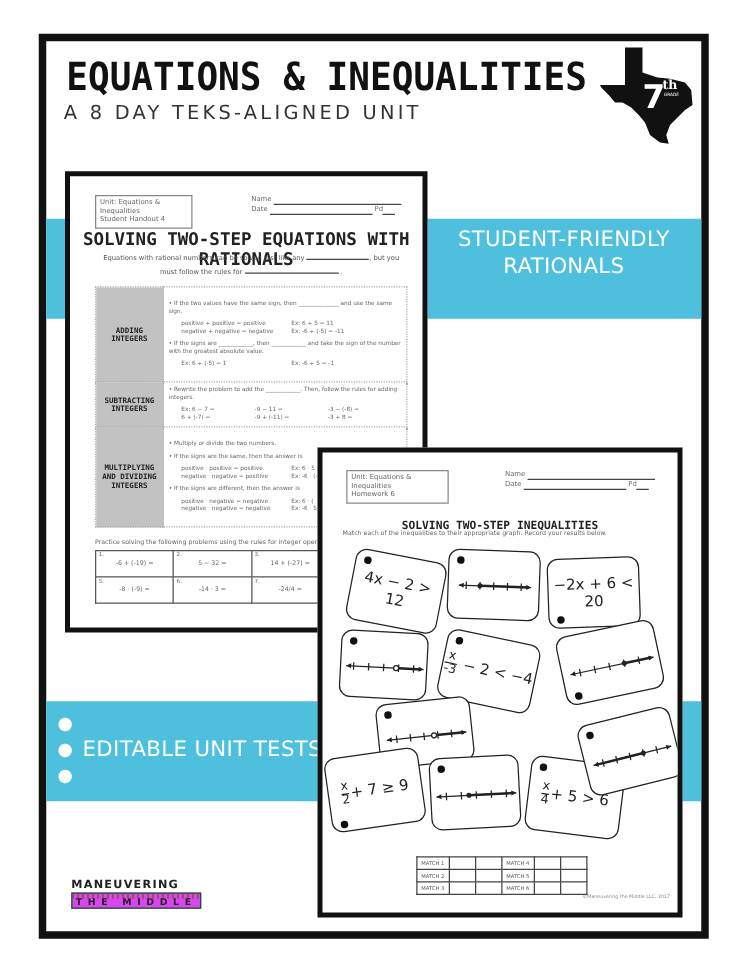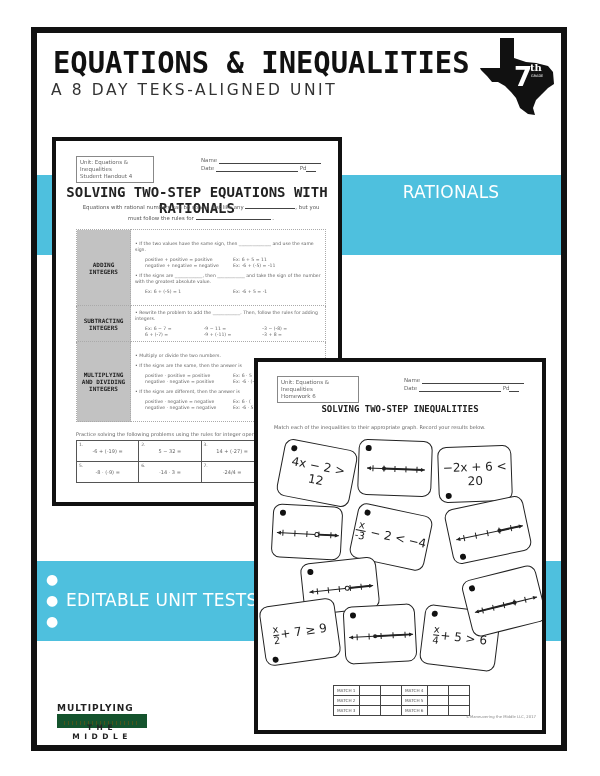--- a/index.html
+++ b/index.html
@@ -43,40 +43,40 @@
   .row3col { display: flex; }
   .row3col span { flex: 1; }
 
   .practice-note { position: absolute; left: 20px; top: 290px; font-size: 5px; color: #666; }
   .practice-table { position: absolute; left: 20px; top: 299px; width: 250px; border-collapse: collapse; }
   .practice-table td { border: 1px solid #555; height: 21px; width: 62px; position: relative; font-size: 5px; color: #666; text-align: center; vertical-align: middle; }
   .practice-table td .num { position: absolute; left: 2px; top: 1px; font-size: 4.5px; }
 
   
   .paper2 { position: absolute; left: 254px; top: 358px; width: 292px; height: 376px; background: #fff; border: 4px solid #111; overflow: hidden; }
-  .p2-title { position: absolute; left: 0; width: 100%; text-align: center; font-family: "DejaVu Sans Mono", monospace; font-weight: bold; font-size: 9px; color: #222; }
+  .p2-title { position: absolute; left: 0; width: 100%; text-align: center; font-family: "DejaVu Sans Mono", monospace; font-weight: bold; font-size: 9px; color: #222; margin-top: 12px; }
   .p2-instr { position: absolute; left: 16px; font-size: 5px; color: #666; }
 
   .card { position: absolute; background: #fff; border: 1.6px solid #222; border-radius: 9px; }
   .card .dot { position: absolute; width: 6px; height: 6px; border-radius: 50%; background: #111; }
   .card .expr { position: absolute; left: 0; right: 0; top: 50%; transform: translateY(-50%); text-align: center; font-size: 12px; color: #222; font-family: "DejaVu Sans", sans-serif; }
   .frac { display: inline-flex; flex-direction: column; align-items: center; vertical-align: middle; font-size: 10px; line-height: 10px; margin-right: 1px; }
   .frac .den { border-top: 1px solid #222; }
   .card svg { position: absolute; left: 0; top: 0; }
 
   .match-table { position: absolute; left: 75px; top: 323px; border-collapse: collapse; }
   .match-table td { border: 1px solid #444; height: 10px; font-size: 4.2px; color: #555; padding: 0 3px; }
   .match-table td.lbl { width: 26px; }
   .match-table td.cell { width: 21px; }
   .copyright { position: absolute; right: 6px; top: 352px; font-size: 3.8px; color: #888; }
 
   
   .logo { position: absolute; left: 57px; top: 703px; }
   .logo .top { font-family: "DejaVu Sans", sans-serif; font-weight: bold; font-size: 9px; letter-spacing: 1px; color: #222; }
-  .logo .ruler { margin-top: 1px; width: 90px; height: 13px; background: #d946ef; border: 7px solid #14532d; position: relative; }
+  .logo .ruler { margin-top: 1px; width: 104px; height: 13px; background: #d946ef; border: 1px solid #14532d; position: relative; }
   .logo .ruler .ticks { position: absolute; left: 0; top: 0; width: 100%; height: 4px;
      background: repeating-linear-gradient(90deg, #6b5410 0 1px, transparent 1px 4px); opacity: 0.6; }
   .logo .ruler span { position: absolute; left: 0; right: 0; top: 2px; text-align: center; font-weight: bold; font-size: 7.5px; letter-spacing: 4.5px; color: #222; }
 </style>
 </head>
 <body>
 
 <div class="frame"></div>
 
 <div class="title">EQUATIONS &amp; INEQUALITIES</div>
@@ -86,20 +86,21 @@
   <path d="M22 2 L36 2 L36 22 L48 26 L58 27 L70 30 L75 36 L76 48 L70 52 L64 58 L58 64 L55 72 L57 79 L50 78 L42 72 L38 62 L33 56 L27 50 L20 46 L14 46 L9 40 L3 34 L2 32 L22 32 Z" fill="#111"></path>
   <text x="36" y="50" font-family="DejaVu Sans" font-weight="bold" font-size="26" fill="#fff">7</text>
   <text x="52" y="35" font-family="DejaVu Serif" font-weight="bold" font-size="10" fill="#fff">th</text>
   <text x="53" y="41" font-family="DejaVu Sans" font-size="3.5" fill="#fff">GRADE</text>
 </svg>
 
 <div class="band band1"></div>
 <div class="band band2"></div>
 
 <div class="band1-text">
+  <div>STUDENT-FRIENDLY</div>
   <div>RATIONALS</div>
 </div>
 
 <ul class="band2-list">
   <li>
       <span class="bullet">●</span>
     </li>
   <li>
       <span class="bullet">●</span>
       <span>EDITABLE UNIT TESTS</span>
@@ -389,18 +390,18 @@
       <td class="lbl">MATCH 6</td>
       <td class="cell"></td>
       <td class="cell"></td>
     </tr>
   </tbody>
     </table>
   <div class="copyright">©Maneuvering the Middle LLC, 2017</div>
 </div>
 
 <div class="logo">
-  <div class="top">MULTIPLYING</div>
+  <div class="top">MANEUVERING</div>
   <div class="ruler">
     <div class="ticks"></div>
     <span>THE MIDDLE</span>
   </div>
 </div>
 
 </body></html>

